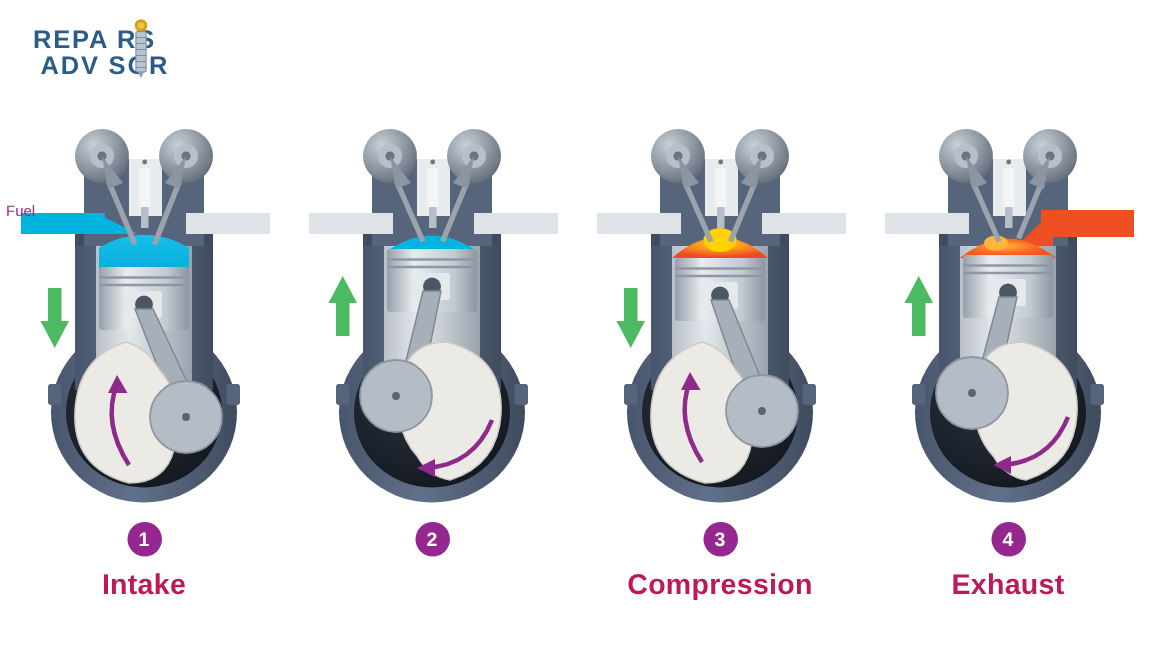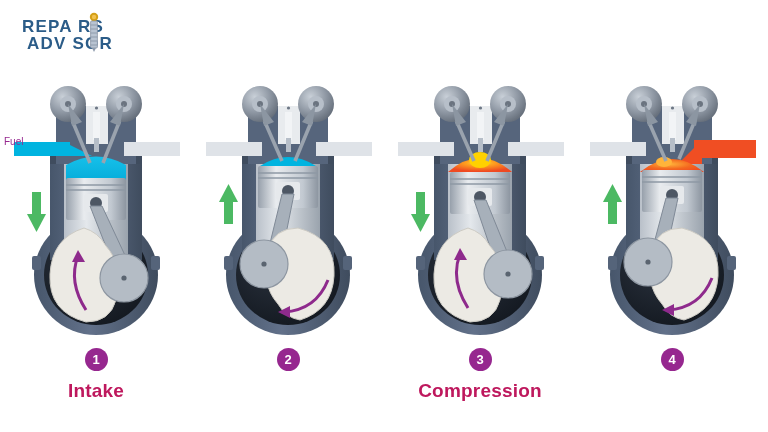--- a/index.html
+++ b/index.html
@@ -605,15 +605,16 @@
         </g>
 
         <g>
           <rect x="26" y="140" width="9" height="24" fill="#4cb963"></rect>
           <polygon points="21,142 40,142 30.5,124" fill="#4cb963"></polygon>
         </g>
       </svg>
       <div class="fuel-label"></div>
     </div>
     <div class="badge">4</div>
+    <div class="stage-label">Exhaust</div>
   </div>
 
 </div>
 
 </body></html>

